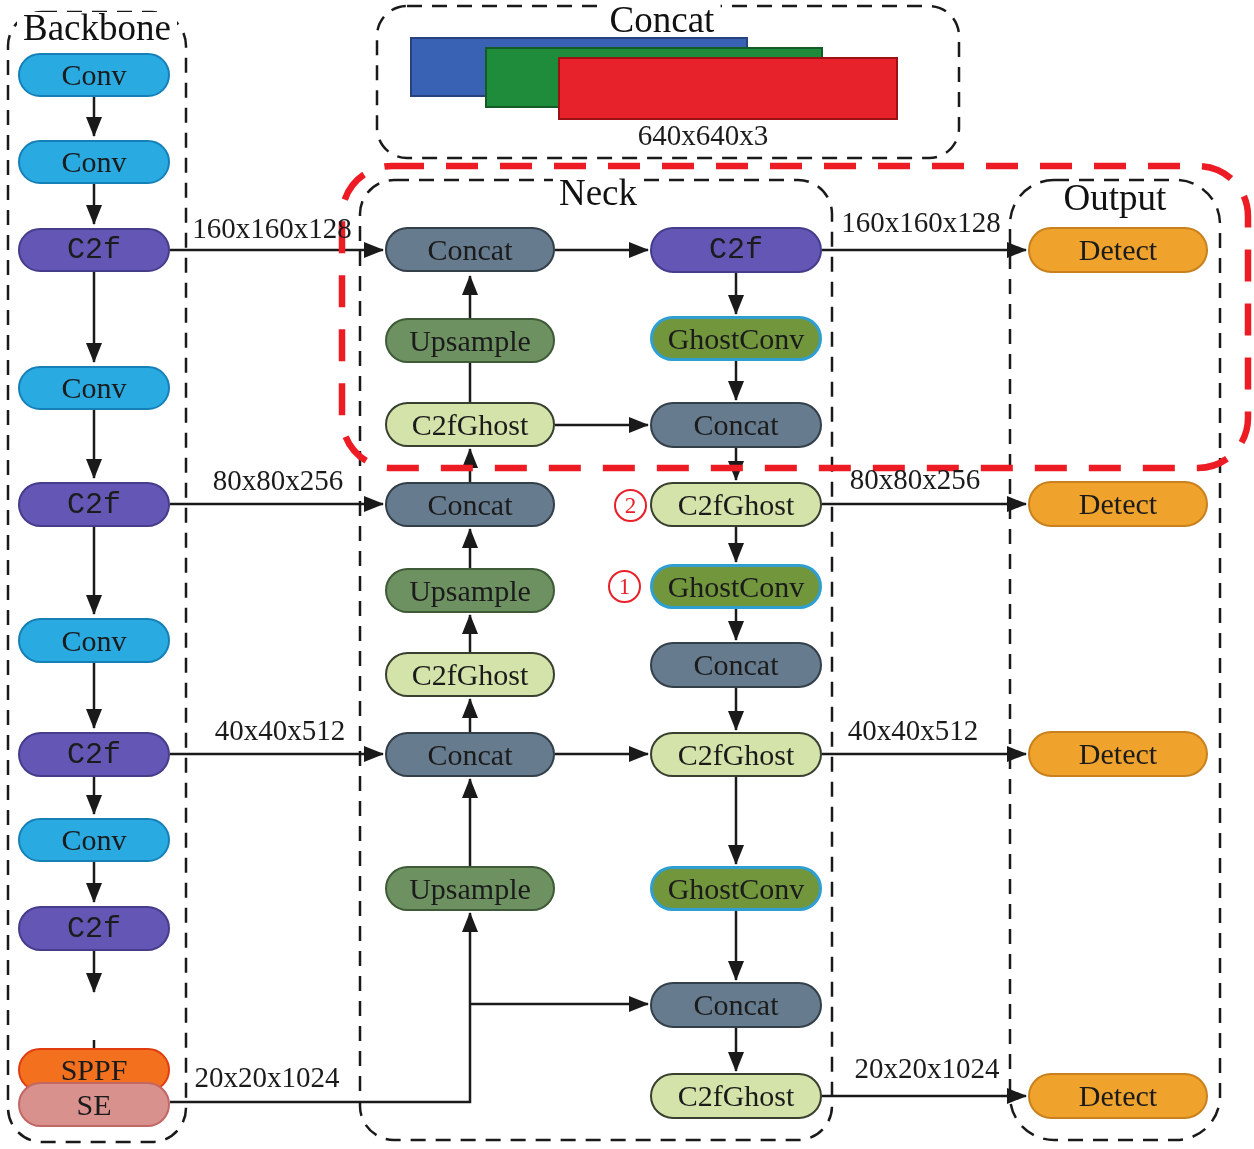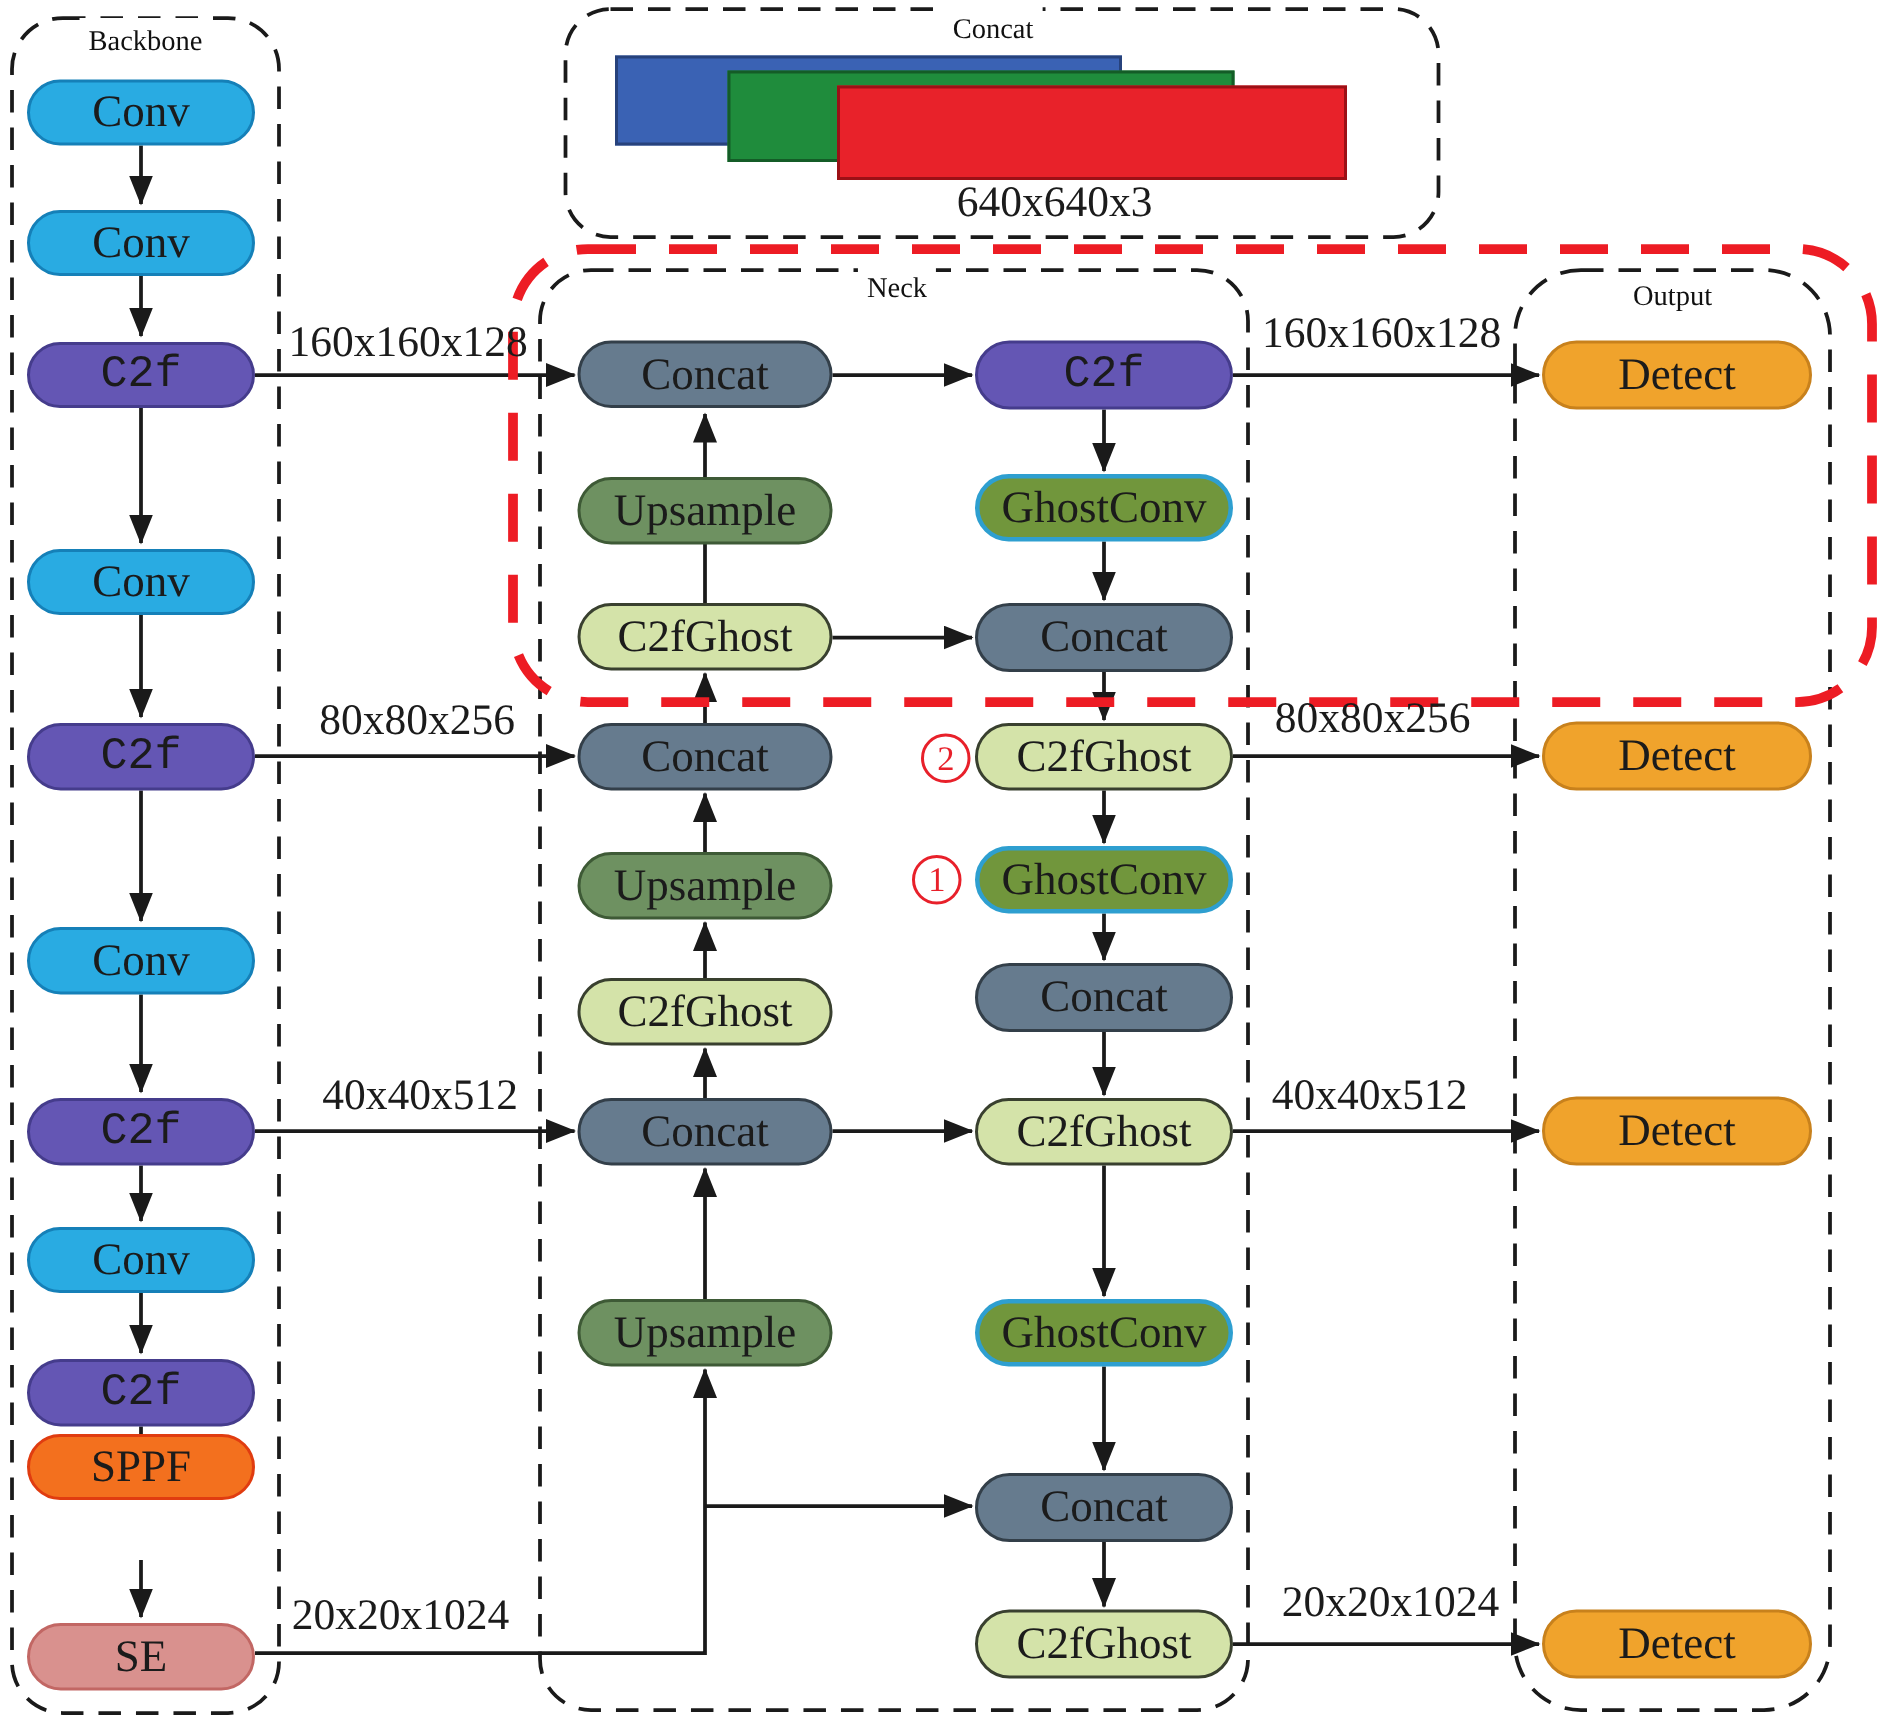--- a/index.html
+++ b/index.html
@@ -11,21 +11,21 @@
         font-size:30px;color:#1b1b1b;white-space:nowrap;}
   .conv{background:var(--conv_fill);border-color:var(--conv_border);}
   .c2f{background:var(--c2f_fill);border-color:var(--c2f_border);font-family:Liberation Mono, monospace;}
   .sppf{background:var(--sppf_fill);border-color:var(--sppf_border);}
   .se{background:var(--se_fill);border-color:var(--se_border);}
   .concat{background:var(--concat_fill);border-color:var(--concat_border);}
   .upsample{background:var(--upsample_fill);border-color:var(--upsample_border);}
   .c2fghost{background:var(--c2fghost_fill);border-color:var(--c2fghost_border);}
   .ghostconv{background:var(--ghostconv_fill);border-color:var(--ghostconv_border);border-width:3px;text-align:center;}
   .detect{background:var(--detect_fill);border-color:var(--detect_border);}
-  .group-title{position:absolute;transform:translateX(-50%);font-size:19px;color:#111;
+  .group-title{position:absolute;transform:translateX(-50%);font-size:37px;color:#111;
                white-space:nowrap;background:#fff;padding:0 6px;line-height:32px;}
   .dim-label{position:absolute;transform:translateX(-50%);font-size:29px;color:#1b1b1b;
              white-space:nowrap;line-height:34px;}
   .chan{position:absolute;box-sizing:border-box;}
   .circled{position:absolute;width:33px;height:33px;border-radius:50%;box-sizing:border-box;
            border:2.5px solid var(--annot_red);color:var(--annot_red);display:flex;
            align-items:center;justify-content:center;font-size:23px;line-height:1;}
 </style>
 </head>
 <body>
@@ -108,21 +108,21 @@
 
   <div class="node conv" style="left:18px;top:53px;width:152px;height:44px;">Conv</div>
   <div class="node conv" style="left:18px;top:140px;width:152px;height:44px;">Conv</div>
   <div class="node c2f" style="left:18px;top:228px;width:152px;height:44px;">C2f</div>
   <div class="node conv" style="left:18px;top:366px;width:152px;height:44px;">Conv</div>
   <div class="node c2f" style="left:18px;top:482px;width:152px;height:45px;">C2f</div>
   <div class="node conv" style="left:18px;top:618px;width:152px;height:45px;">Conv</div>
   <div class="node c2f" style="left:18px;top:732px;width:152px;height:45px;">C2f</div>
   <div class="node conv" style="left:18px;top:818px;width:152px;height:44px;">Conv</div>
   <div class="node c2f" style="left:18px;top:906px;width:152px;height:45px;">C2f</div>
-  <div class="node sppf" style="left:18px;top:956px;width:152px;height:44px;">SPPF</div>
+  <div class="node sppf" style="left:18px;top:1048px;width:152px;height:44px;">SPPF</div>
   <div class="node se" style="left:18px;top:1082px;width:152px;height:45px;">SE</div>
 
   <div class="node concat" style="left:385px;top:227px;width:170px;height:45px;">Concat</div>
   <div class="node upsample" style="left:385px;top:318px;width:170px;height:45px;">Upsample</div>
   <div class="node c2fghost" style="left:385px;top:402px;width:170px;height:45px;">C2fGhost</div>
   <div class="node concat" style="left:385px;top:482px;width:170px;height:45px;">Concat</div>
   <div class="node upsample" style="left:385px;top:568px;width:170px;height:45px;">Upsample</div>
   <div class="node c2fghost" style="left:385px;top:652px;width:170px;height:45px;">C2fGhost</div>
   <div class="node concat" style="left:385px;top:732px;width:170px;height:45px;">Concat</div>
   <div class="node upsample" style="left:385px;top:866px;width:170px;height:45px;">Upsample</div>

